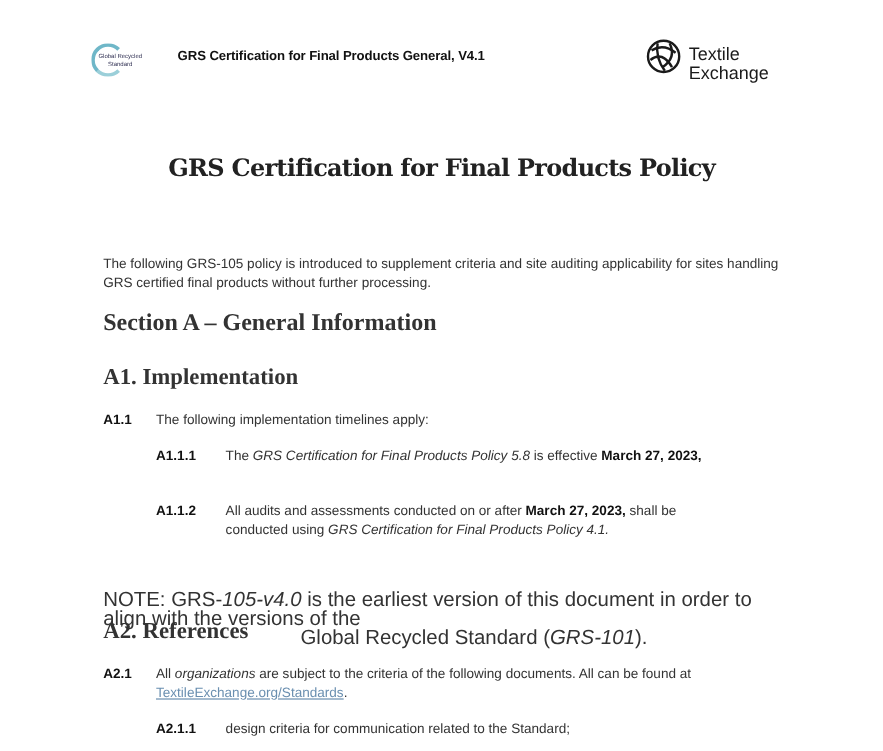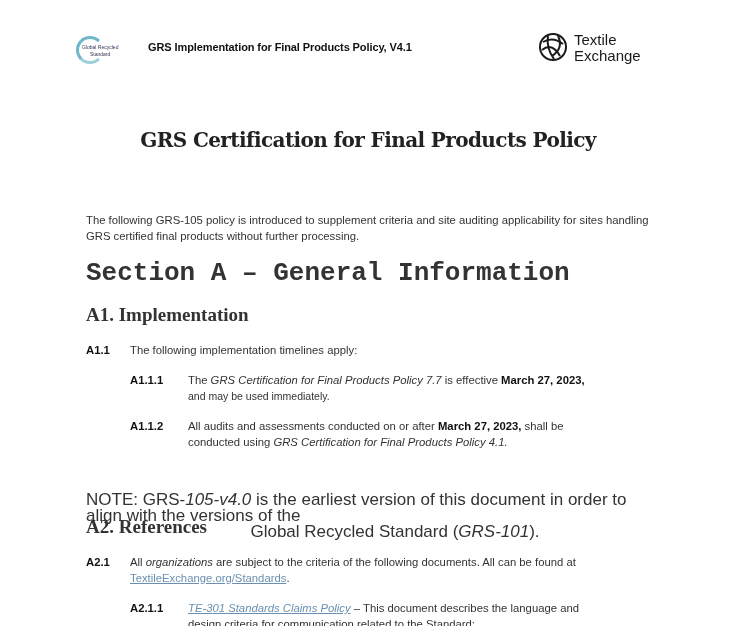--- a/index.html
+++ b/index.html
@@ -12,29 +12,29 @@
     .header { position: absolute; left: 74px; top: 30px; width: 600px; height: 40px; }
     .grs-logo { position: absolute; left: 0; top: 3px; width: 66px; height: 34px; }
     .grs-logo .ring { position: absolute; left: 2px; top: 3px; width: 28px; height: 28px; border-radius: 50%;
       border: 3px solid #6fb7c8; border-right-color: transparent; border-bottom-color: #9bcfd9; }
     .grs-logo .t1 { position: absolute; left: 8px; top: 11px; font-size: 5px; color: #335; white-space: nowrap; }
     .grs-logo .t2 { position: absolute; left: 16px; top: 18px; font-size: 5px; color: #335; white-space: nowrap; }
     .header-title { position: absolute; left: 74px; top: 11px; font-size: 11px; font-weight: bold; color: #111; white-space: nowrap; letter-spacing: -0.1px; }
 
     .te-logo { position: absolute; left: 464px; top: -2px; width: 120px; height: 42px; }
     .te-knot { position: absolute; left: 0; top: 4px; width: 30px; height: 30px; }
-    .te-name { position: absolute; left: 36px; top: 4px; font-size: 15px; line-height: 16px; color: #1a1a1a; font-weight: 500; }
+    .te-name { position: absolute; left: 36px; top: 10px; font-size: 15px; line-height: 16px; color: #1a1a1a; font-weight: 500; }
 
     
     .doc-title { position: absolute; left: 0; width: 736px; top: 128px; text-align: center;
       font-family: "DejaVu Serif", "Liberation Serif", serif; font-size: 20px; color: #222; letter-spacing: -0.6px; }
 
     .intro { position: absolute; left: 86px; top: 212px; width: 580px; font-size: 11.3px; line-height: 16px; color: #333; }
 
-    .h-section { position: absolute; left: 86px; top: 258px; font-family: Liberation Mono, monospace; font-size: 26px; color: #333; }
+    .h-section { position: absolute; left: 86px; top: 258px; font-family: Liberation Serif, serif; font-size: 20px; color: #333; }
     .h-sub { position: absolute; left: 86px; font-family: "Liberation Serif", serif; font-size: 19px; color: #333; }
 
     .clause { position: absolute; font-size: 11.3px; line-height: 16px; color: #333; }
     .clause .num { position: absolute; left: 0; top: 0; font-weight: bold; color: #111; }
     .clause .body { position: absolute; top: 0; }
     .bold { font-weight: bold; color: #111; }
     .ital { font-style: italic; }
     .link { color: #6a8fb0; text-decoration: underline; }
     .lt { font-size: 10.5px; }
 
@@ -45,21 +45,21 @@
 <body>
 
 <div class="page">
 
   <div class="header">
     <div class="grs-logo">
       <div class="ring"></div>
       <span class="t1">Global Recycled</span>
       <span class="t2">Standard</span>
     </div>
-    <div class="header-title">GRS Implementation for Final Products Policy, V4.1</div>
+    <div class="header-title">GRS Certification for Final Products General, V4.1</div>
 
     <div class="te-logo">
       <svg class="te-knot" viewBox="0 0 30 30">
         <circle cx="15" cy="15" r="13" fill="none" stroke="#1a1a1a" stroke-width="2"></circle>
         <path d="M5 10 Q15 4 25 12" fill="none" stroke="#1a1a1a" stroke-width="2"></path>
         <path d="M4 18 Q14 10 22 24" fill="none" stroke="#1a1a1a" stroke-width="2"></path>
         <path d="M10 4 Q8 16 16 27" fill="none" stroke="#1a1a1a" stroke-width="2"></path>
         <path d="M20 4 Q26 16 14 24" fill="none" stroke="#1a1a1a" stroke-width="2"></path>
       </svg>
       <div class="te-name">
@@ -79,23 +79,22 @@
 
   <div class="clause" style="left:86px; top:342px; width:580px;">
     <span class="num">A1.1</span>
     <span class="body" style="left:44px;">The following implementation timelines apply:</span>
   </div>
 
   <div class="clause" style="left:130px; top:372px; width:540px;">
     <span class="num">A1.1.1</span>
     <div class="body" style="left:58px; width:480px;">
       <div>
-        <span>The </span><span class="ital">GRS Certification for Final Products Policy 7.7</span><span> is effective </span><span class="bold">March 27, 2023,</span>
+        <span>The </span><span class="ital">GRS Certification for Final Products Policy 5.8</span><span> is effective </span><span class="bold">March 27, 2023,</span>
       </div>
-      <div class="lt">and may be used immediately.</div>
     </div>
   </div>
 
   <div class="clause" style="left:130px; top:418px; width:540px;">
     <span class="num">A1.1.2</span>
     <div class="body" style="left:58px; width:480px;">
       <div>
         <span>All audits and assessments conducted on or after </span><span class="bold">March 27, 2023,</span><span> shall be</span>
       </div>
       <div>
@@ -123,20 +122,17 @@
       </div>
       <div>
         <a class="link">TextileExchange.org/Standards</a><span>.</span>
       </div>
     </div>
   </div>
 
   <div class="clause" style="left:130px; top:600px; width:540px;">
     <span class="num">A2.1.1</span>
     <div class="body" style="left:58px; width:480px;">
-      <div>
-        <a class="link ital">TE-301 Standards Claims Policy</a><span> – This document describes the language and</span>
-      </div>
       <div>design criteria for communication related to the Standard;</div>
     </div>
   </div>
 
 </div>
 
 </body></html>

